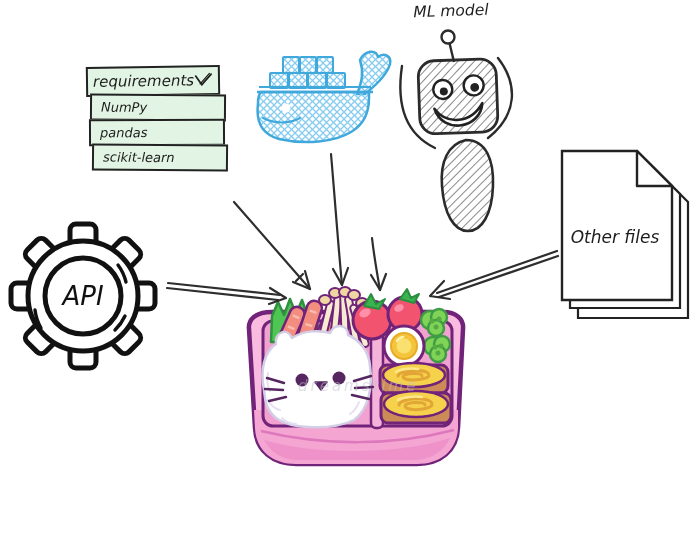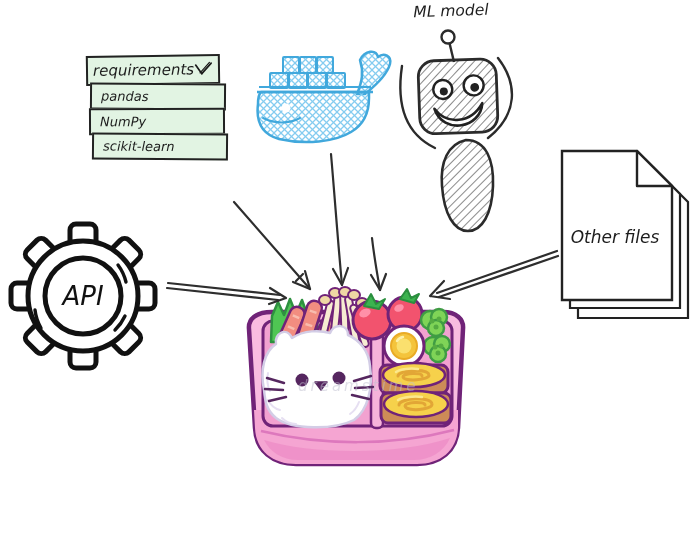--- a/index.html
+++ b/index.html
@@ -3,21 +3,21 @@
 <meta charset="utf-8">
 <style>
   html,body{margin:0;padding:0;}
   body{
     width:700px;height:536px;background:#ffffff;position:relative;overflow:hidden;
     font-family:"DejaVu Sans",sans-serif;color:#1d1d1d;
   }
   .abs{position:absolute;}
   .hand{font-style:italic;color:#1d1d1d;}
   
-  .req-table{left:86px;top:55px;width:140px;}
+  .req-table{left:86px;top:66px;width:140px;}
   .req-header{
     width:120px;height:26px;border:2px solid #222;background:#e2f4e3;
     display:flex;align-items:center;justify-content:space-between;
     padding:0 5px;transform:rotate(-0.8deg);font-size:15px;font-weight:500;
   }
   .req-row{
     width:114px;height:23px;border:2px solid #222;background:#e2f4e3;
     margin:-2px 0 0 4px;display:flex;align-items:center;padding:0 9px;font-size:13px;
   }
   .req-row:nth-child(2){transform:rotate(0.4deg)}
@@ -33,24 +33,24 @@
 <div class="abs req-table">
   <div class="req-header hand">
     <span>requirements</span>
     <svg width="22" height="16" viewBox="0 0 22 16">
       <polyline points="2,3 9,13" fill="none" stroke="#1c1c1c" stroke-width="2" stroke-linecap="round"></polyline>
       <polyline points="9,13 20,1" fill="none" stroke="#1c1c1c" stroke-width="2" stroke-linecap="round"></polyline>
       <polyline points="7,12 18,0" fill="none" stroke="#1c1c1c" stroke-width="1.4" stroke-linecap="round"></polyline>
     </svg>
   </div>
   <div class="req-row hand">
-      <span>pandas</span>
+      <span>NumPy</span>
     </div>
   <div class="req-row hand">
-      <span>NumPy</span>
+      <span>pandas</span>
     </div>
   <div class="req-row hand">
       <span>scikit-learn</span>
     </div>
 </div>
 
 <svg class="abs" style="left:253px;top:42px;" width="145" height="108" viewBox="0 0 145 108">
   <defs>
     <pattern id="xh" width="7" height="7" patternUnits="userSpaceOnUse">
       <path d="M0,7 L7,0 M-1,1 L1,-1 M6,8 L8,6" stroke="#85ccf0" stroke-width="1.3"></path>

